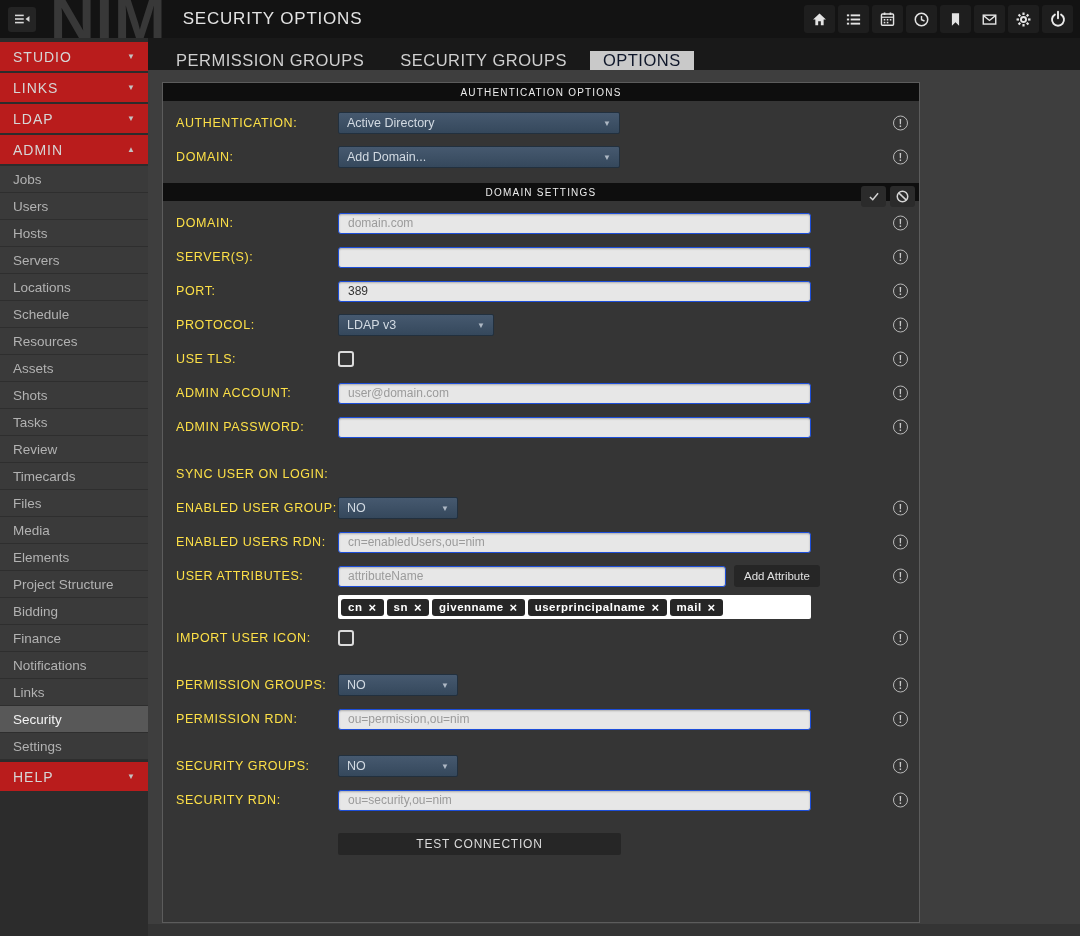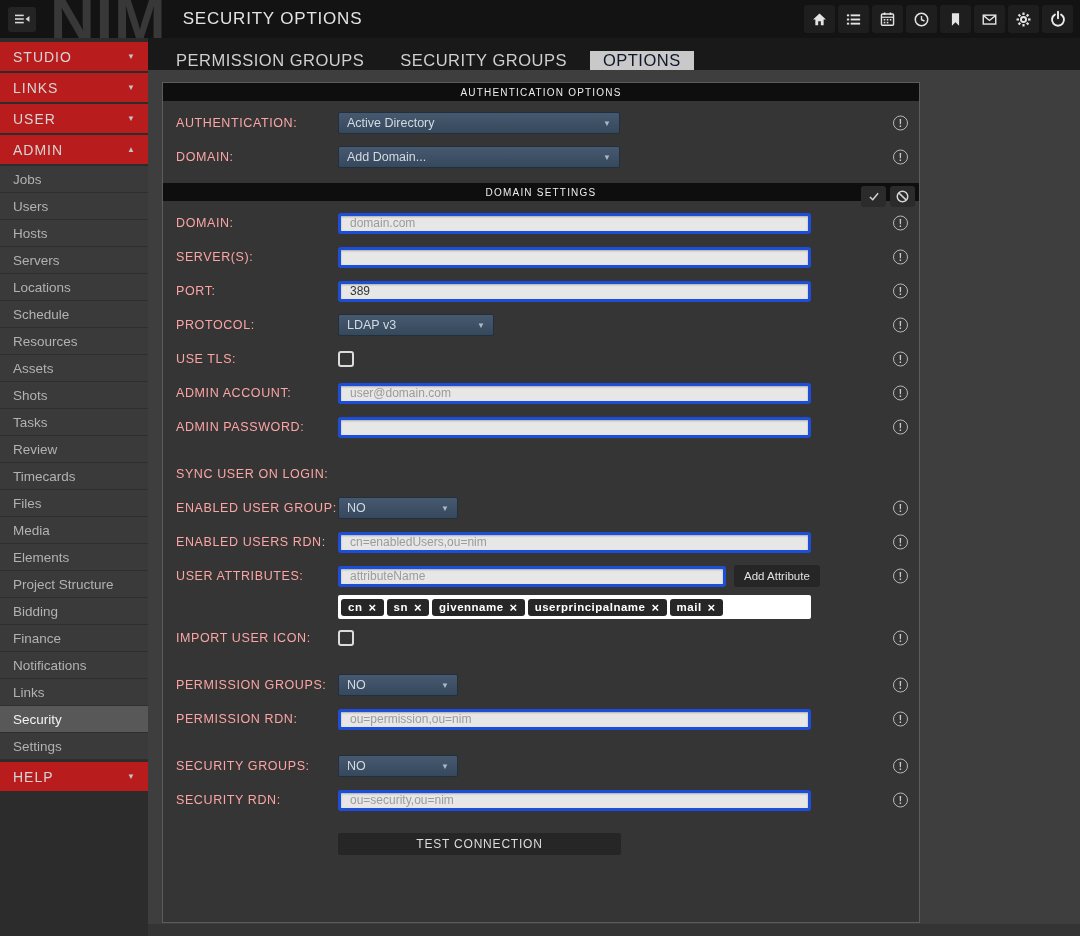--- a/index.html
+++ b/index.html
@@ -36,26 +36,26 @@
 
   .sec-header { height:18px; background:#0e0e0e; color:#ededed; font-size:10px; letter-spacing:1.2px; display:flex; align-items:center; justify-content:center; position:relative; }
   .sec-header.domain { margin-top:9px; }
   .hdr-actions { position:absolute; right:4px; top:3px; display:flex; gap:4px; }
   .hdr-btn { width:25px; height:21px; background:#2b2b2b; border-radius:3px; display:flex; align-items:center; justify-content:center; cursor:pointer; }
 
   .form { padding-top:5px; }
   .row { display:flex; align-items:center; min-height:34px; padding-left:13px; position:relative; }
   .row.gap-top { margin-top:13px; }
   .row.small-gap { margin-top:4px; }
-  .row-label { width:162px; flex:none; color:#fca5a5; font-size:12.5px; letter-spacing:.6px; }
+  .row-label { width:162px; flex:none; color:#fde047; font-size:12.5px; letter-spacing:.6px; }
   .row-control { flex:1; display:flex; align-items:center; }
 
   .info-icon { position:absolute; right:11px; top:50%; transform:translateY(-50%); width:15px; height:15px; border:1.6px solid #b9b9b9; border-radius:50%; color:#c9c9c9; font-size:10px; font-weight:bold; display:flex; align-items:center; justify-content:center; line-height:1; }
 
-  input.text { width:473px; height:21px; background:#e7e7e7; border:3px solid #1d4ed8; border-radius:3px; font-size:12px; color:#333; padding:0 9px; font-family:"Liberation Sans", sans-serif; box-shadow: inset 0 1px 2px rgba(0,0,0,.25); }
+  input.text { width:473px; height:21px; background:#e7e7e7; border:1px solid #1d4ed8; border-radius:3px; font-size:12px; color:#333; padding:0 9px; font-family:"Liberation Sans", sans-serif; box-shadow: inset 0 1px 2px rgba(0,0,0,.25); }
   input.text::placeholder { color:#9b9b9b; }
   input.text.attr { width:388px; }
 
   .dropdown { height:22px; border-radius:2px; background:linear-gradient(#46596f,#35485c); border:1px solid #22303e; color:#d2dae2; font-size:12.5px; display:flex; align-items:center; justify-content:space-between; padding:0 8px; cursor:pointer; }
   .dropdown .dd-arrow { font-size:8px; color:#aeb8c4; margin-left:10px; }
   .dropdown.wide { width:282px; }
   .dropdown.med { width:156px;gap:10px; }
   .dropdown.small { width:120px; }
 
   .checkbox { width:16px; height:16px; border:2px solid #dcdcdc; border-radius:3px; background:transparent; cursor:pointer; }
@@ -166,21 +166,21 @@
   <div class="sidebar">
     <div class="sb-section">
       <span>STUDIO</span>
         <span class="sb-arrow">▼</span>
     </div>
     <div class="sb-section">
       <span>LINKS</span>
         <span class="sb-arrow">▼</span>
     </div>
     <div class="sb-section">
-      <span>USER</span>
+      <span>LDAP</span>
         <span class="sb-arrow">▼</span>
     </div>
     <div class="sb-section">
       <span>ADMIN</span>
         <span class="sb-arrow">▲</span>
     </div>
     <div class="sb-item">Jobs</div>
     <div class="sb-item">Users</div>
     <div class="sb-item">Hosts</div>
     <div class="sb-item">Servers</div>

